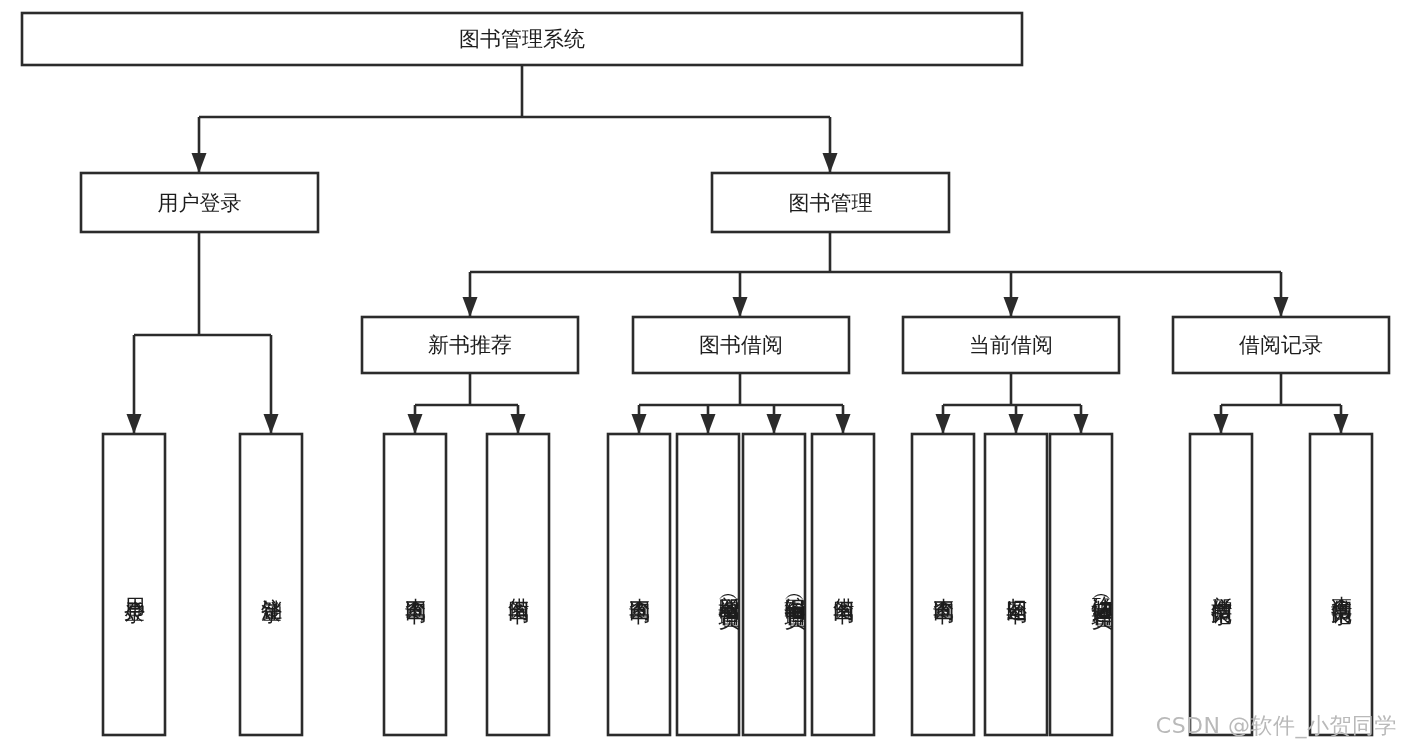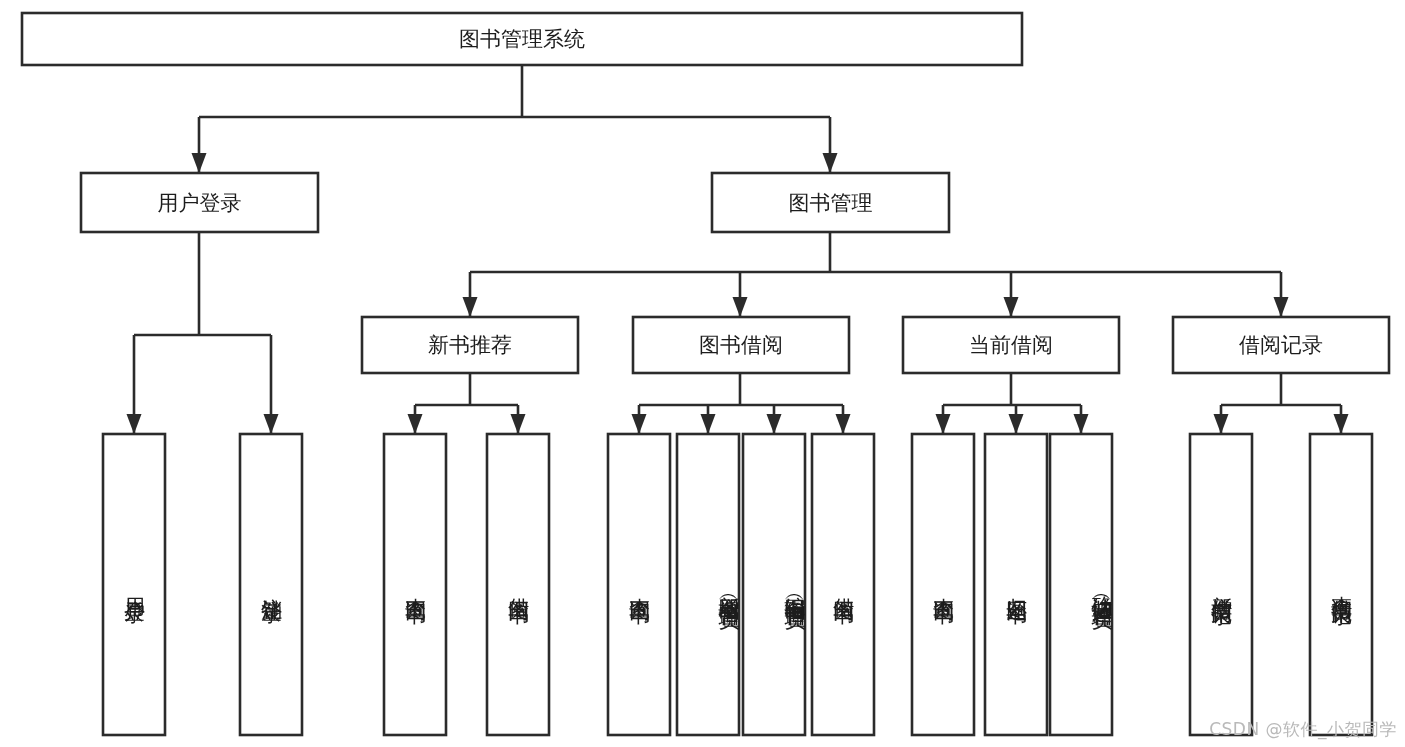--- a/index.html
+++ b/index.html
@@ -59,21 +59,21 @@
     letter-spacing: 2px;
     text-align: center;
     white-space: nowrap;
     pointer-events: none;
   }
   .watermark {
     position: absolute;
     right: 8px;
     bottom: 6px;
     font-family: "DejaVu Sans", "Liberation Sans", sans-serif;
-    font-size: 17px;
+    font-size: 22px;
     color: #b9b9b9;
     letter-spacing: 0.5px;
     white-space: nowrap;
   }
 </style>
 </head>
 <body>
 
 <div id="diagram-root">
   <svg id="tree-svg" viewBox="0 0 1405 747">

